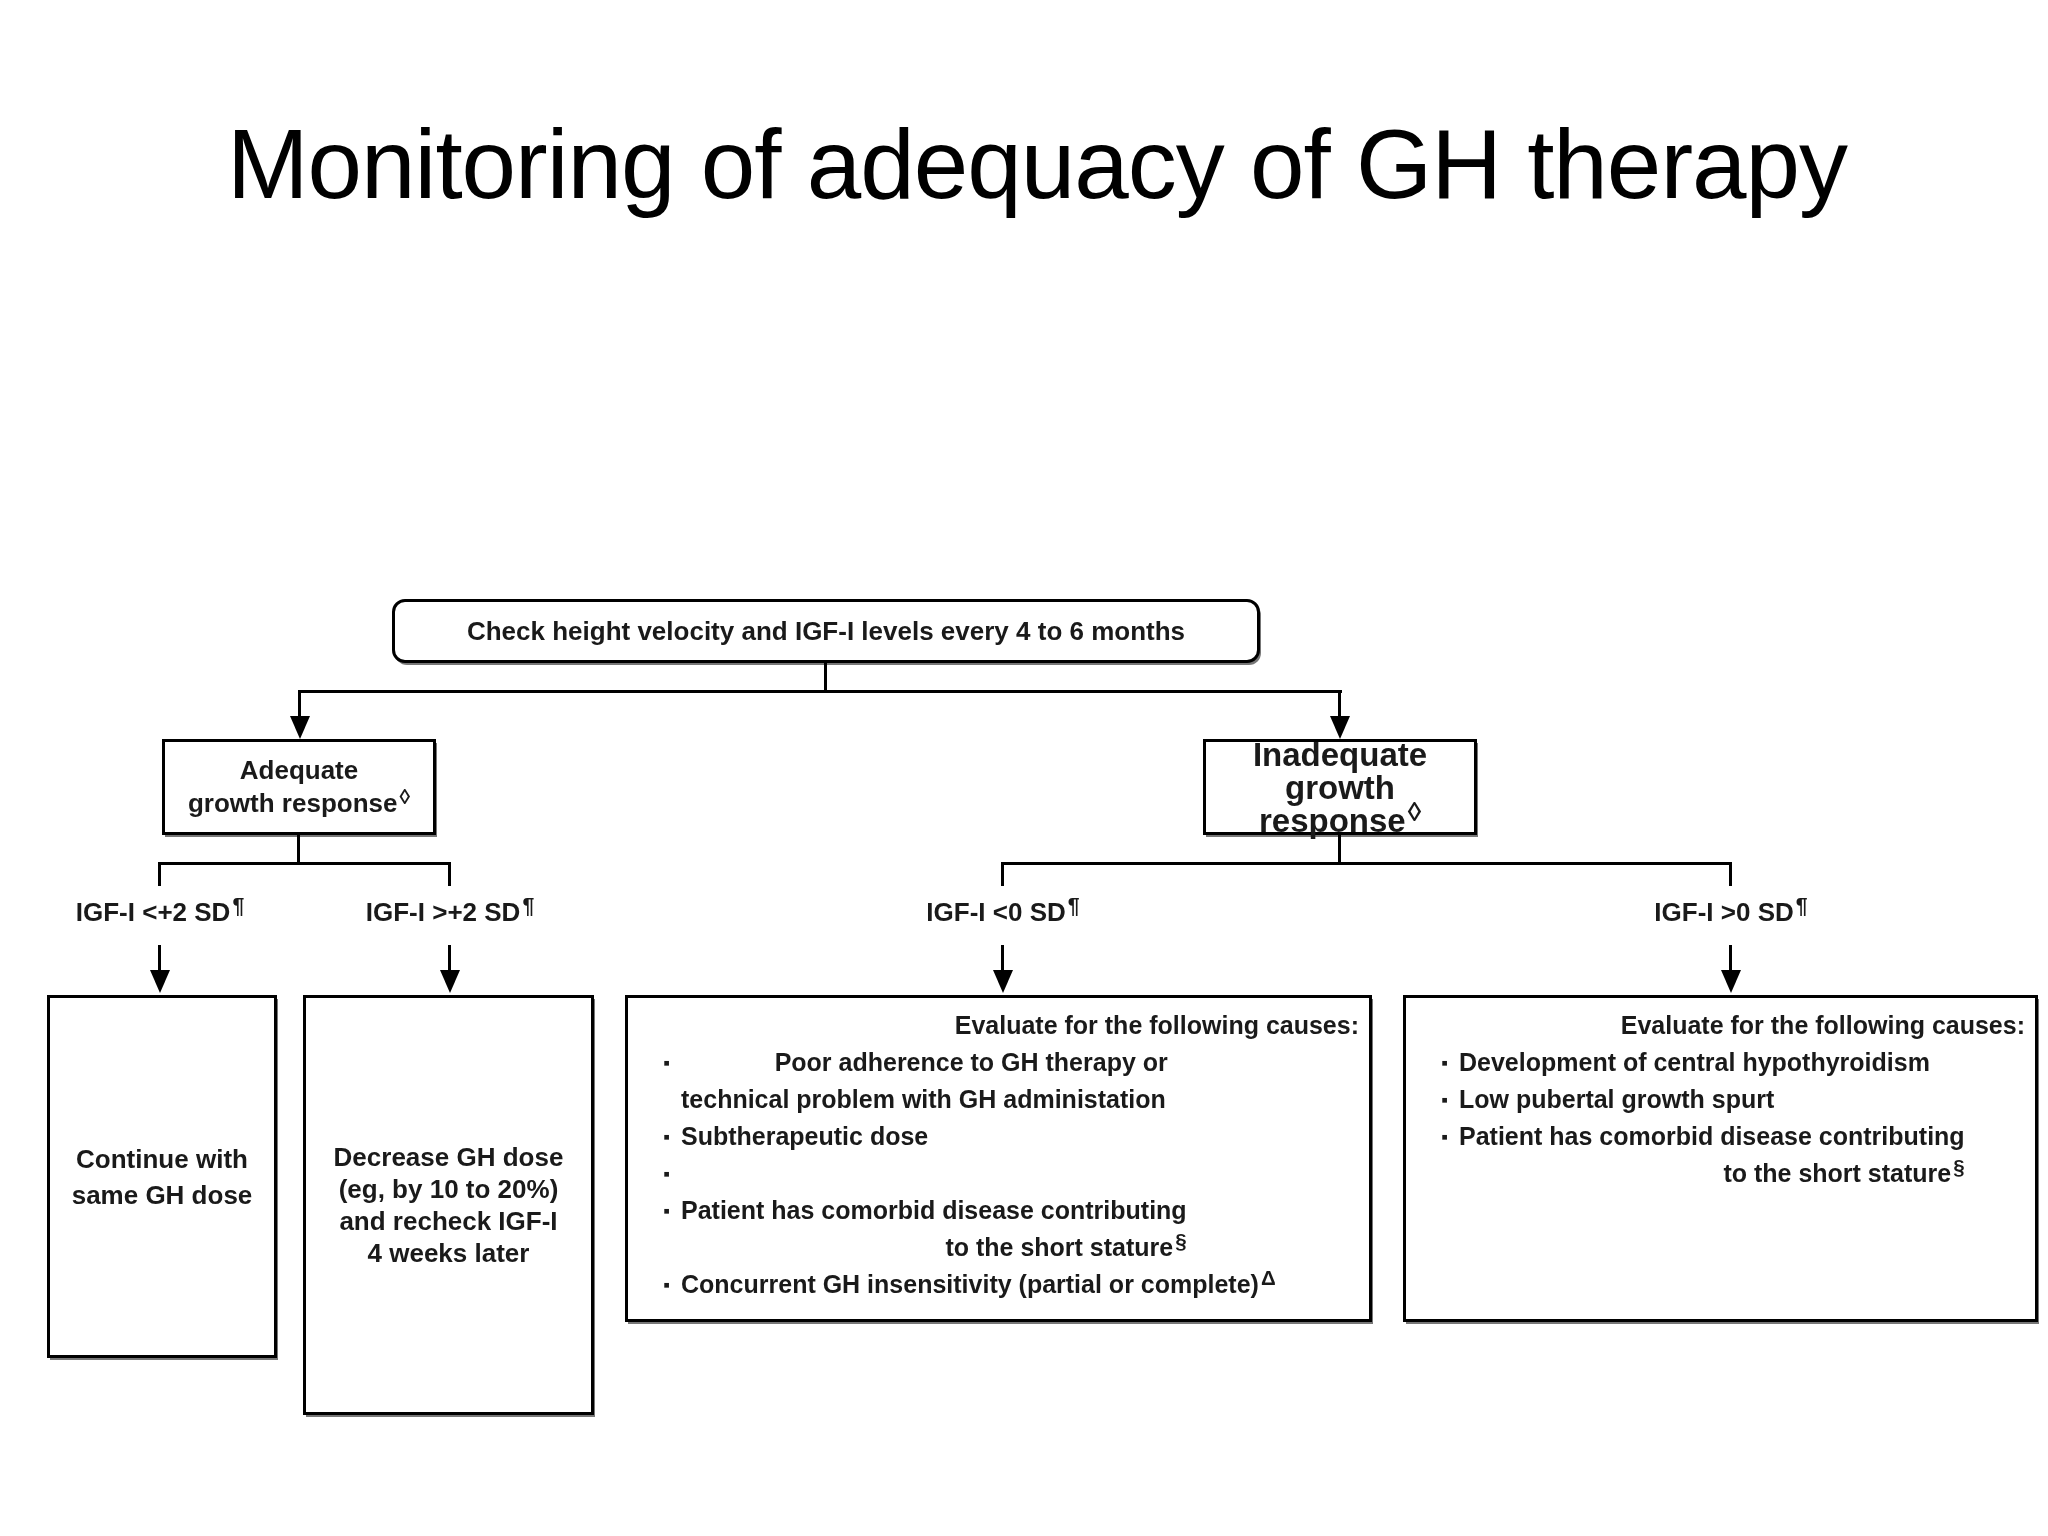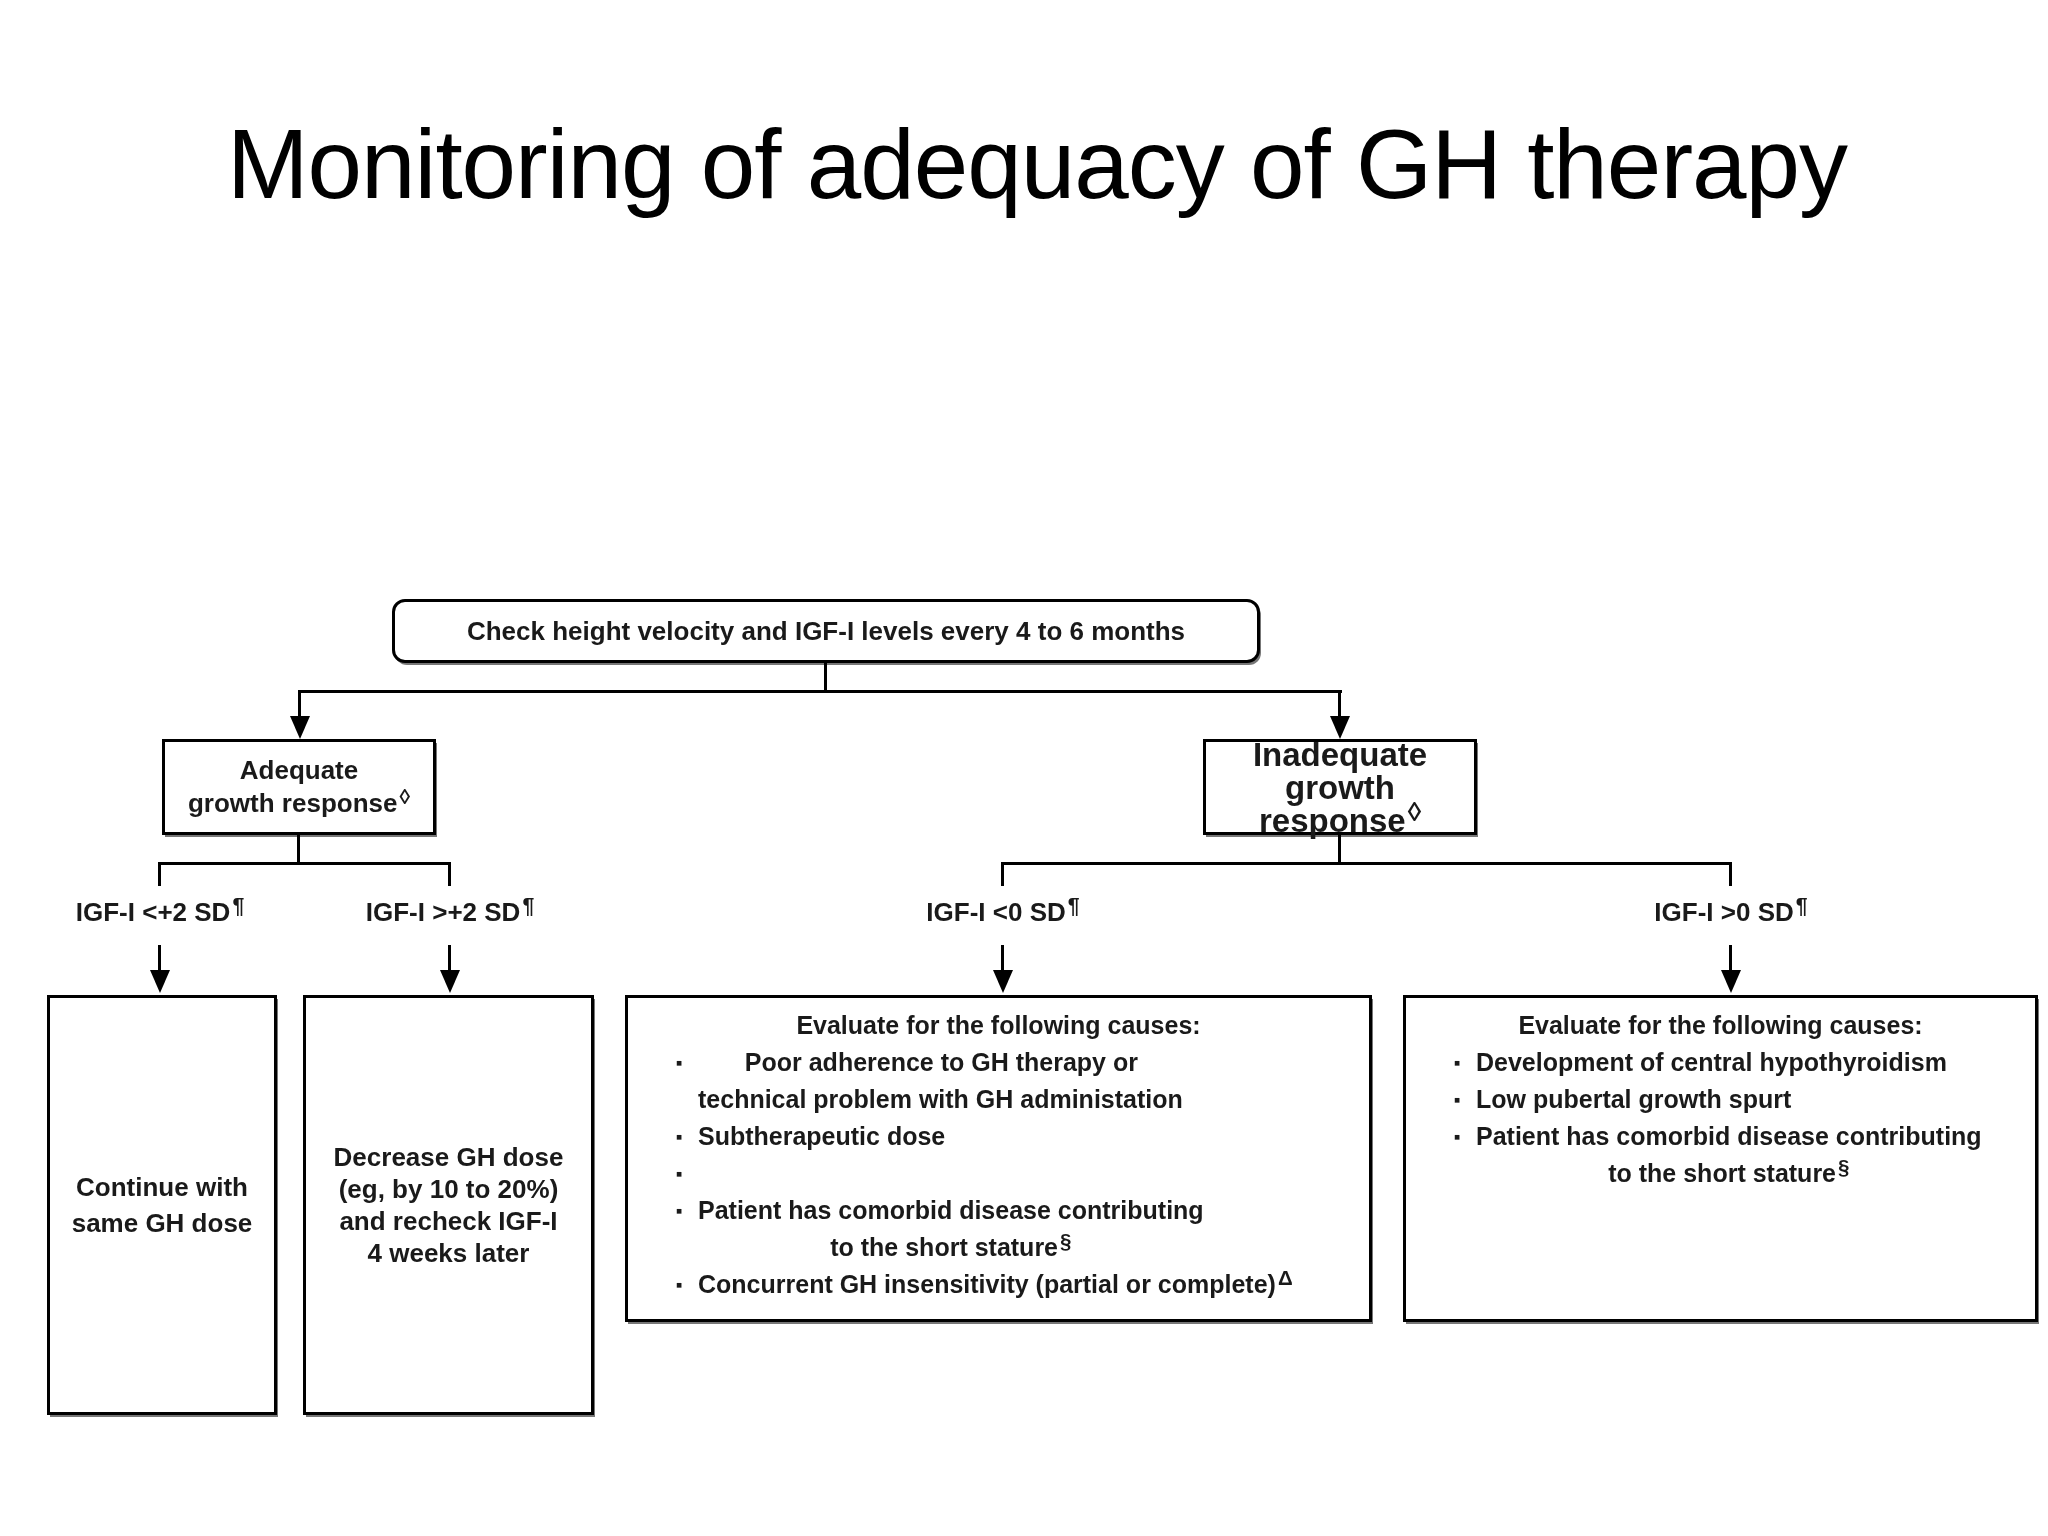--- a/index.html
+++ b/index.html
@@ -29,27 +29,27 @@
     font-weight:700;
     display:flex;
     align-items:center;
     justify-content:center;
     text-align:center;
     box-shadow:2px 3px 0 -1px #777;
   }
   #root-box{left:392px;top:599px;width:868px;height:64px;font-size:26px;border-radius:13px;}
   #adequate-box{left:162px;top:739px;width:274px;height:96px;font-size:26px;line-height:33px;}
   #inadequate-box{left:1203px;top:739px;width:274px;height:96px;font-size:33px;line-height:33px;}
-  #continue-box{left:47px;top:995px;width:230px;height:420px;font-size:26px;line-height:36px;}
+  #continue-box{left:47px;top:995px;width:230px;height:363px;font-size:26px;line-height:36px;}
   #decrease-box{left:303px;top:995px;width:291px;height:420px;font-size:26px;line-height:32px;}
   .causes{
     display:block;
     align-items:flex-start;
-    text-align:center;
-    padding:9px 27px;
+    text-align:right;
+    padding:9px 10px;
     font-size:25px;
     line-height:37px;
   }
   #evaluate-low-box{left:625px;top:995px;width:747px;height:327px;}
   #evaluate-high-box{left:1403px;top:995px;width:635px;height:327px;}
   .pre{white-space:pre-line;}
   .bullet{display:flex;align-items:flex-start;}
   .bullet-marker{
     flex:none;
     width:16px;

